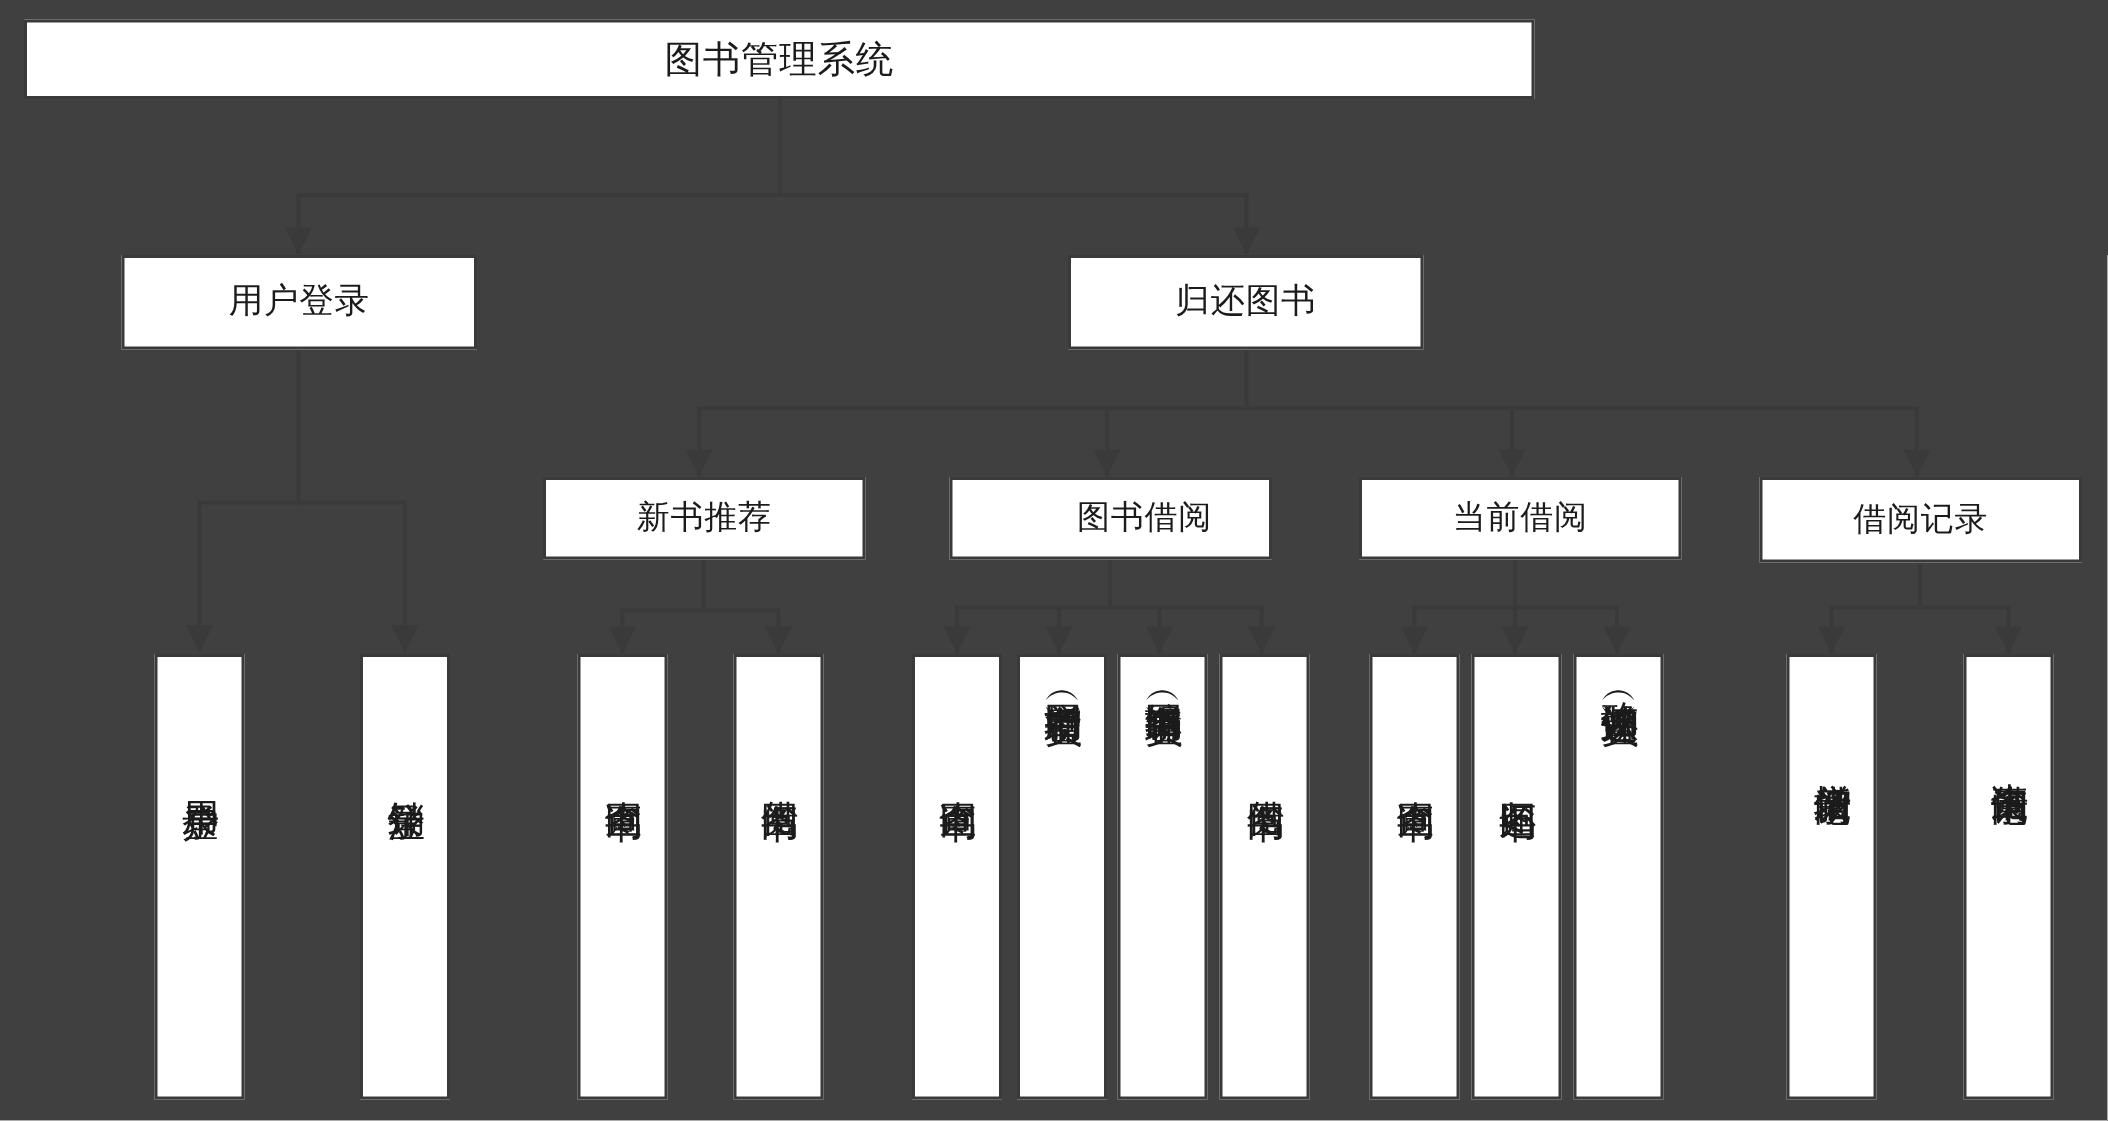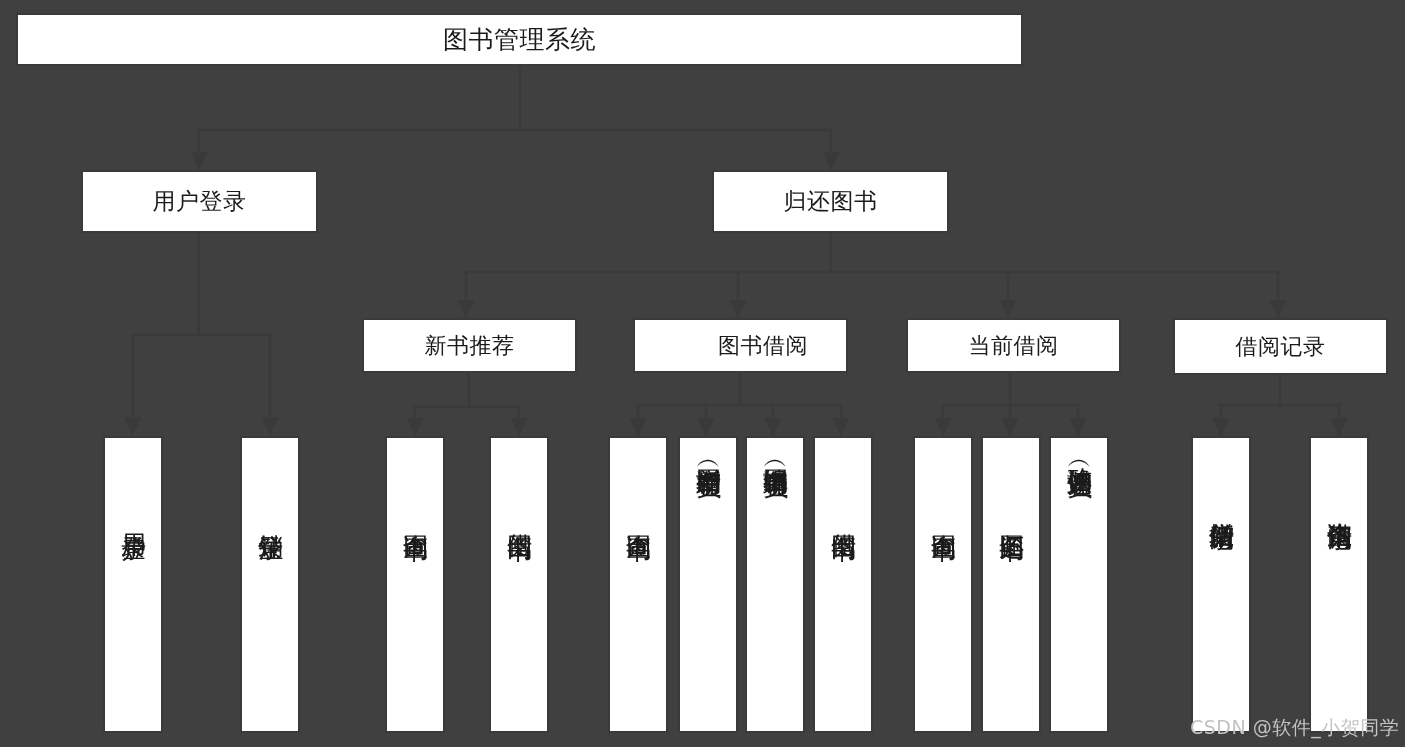--- a/index.html
+++ b/index.html
@@ -211,15 +211,14 @@
   </div>
 
   <div class="node leaf mid2" style="left:1191px; top:436px; width:60px; height:297px;">
     <span class="node-label">新增借阅记录</span>
   </div>
 
   <div class="node leaf mid2" style="left:1309px; top:436px; width:60px; height:297px;">
     <span class="node-label">查询借阅记录</span>
   </div>
 
-  <div class="watermark" style="left:1190px; top:715px;">CSDN @软件_小贺同学</div>
 
 </div>
 
 </body></html>

